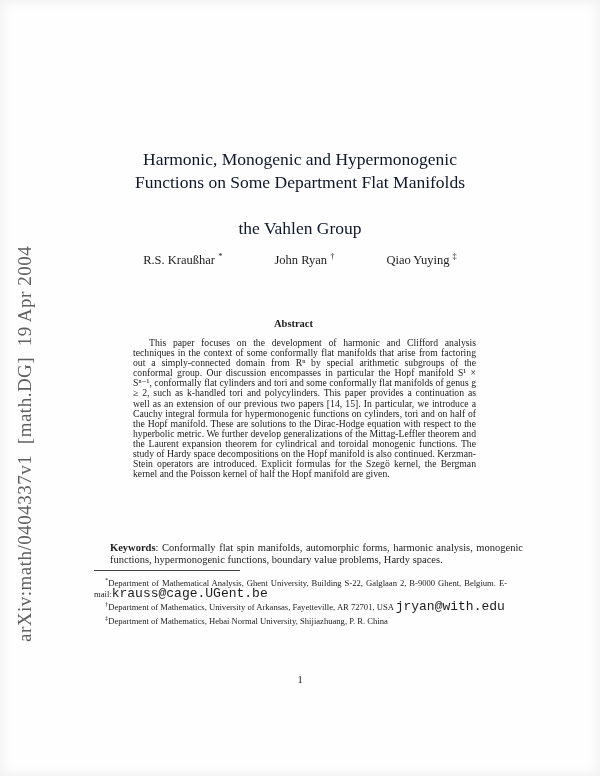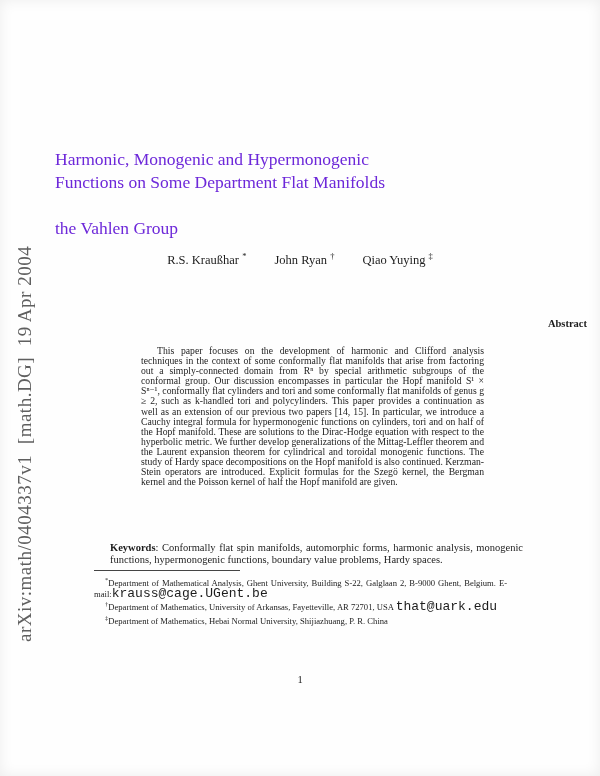--- a/index.html
+++ b/index.html
@@ -31,49 +31,50 @@
   }
   .title {
     position: absolute;
     top: 148px;
     left: 55px;
     right: 55px;
     margin: 0;
     font-size: 17.5px;
     font-weight: normal;
     line-height: 23px;
-    color: #6d28d9;
+    text-align: center;
+    color: #0f172a;
   }
   .title sup { font-size: 11px; }
   .authors {
     position: absolute;
     top: 251px;
     left: 0;
     right: 0;
     display: flex;
     justify-content: center;
-    gap: 28px;
+    gap: 52px;
     font-size: 12.5px;
   }
   .author sup { font-size: 8.5px; }
   .abstract-heading {
     position: absolute;
     top: 318px;
     left: 0;
     right: 13px;
-    text-align: right;
+    text-align: center;
     font-size: 10.5px;
     font-weight: bold;
   }
   .abstract-text {
     position: absolute;
     top: 334px;
     left: 129px;
     width: 343px;
-    margin: 12px;
+    margin: 4px;
     font-size: 9.7px;
     line-height: 10.1px;
     text-align: justify;
     text-indent: 16px;
   }
   .keywords {
     position: absolute;
     top: 526px;
     left: 94px;
     width: 413px;
@@ -136,19 +137,19 @@
   <div class="abstract-heading">Abstract</div>
 
   <p class="abstract-text">This paper focuses on the development of harmonic and Clifford analysis techniques in the context of some conformally flat manifolds that arise from factoring out a simply-connected domain from Rⁿ by special arithmetic subgroups of the conformal group. Our discussion encompasses in particular the Hopf manifold S¹ × Sⁿ⁻¹, conformally flat cylinders and tori and some conformally flat manifolds of genus g ≥ 2, such as k-handled tori and polycylinders. This paper provides a continuation as well as an extension of our previous two papers [14, 15]. In particular, we introduce a Cauchy integral formula for hypermonogenic functions on cylinders, tori and on half of the Hopf manifold. These are solutions to the Dirac-Hodge equation with respect to the hyperbolic metric. We further develop generalizations of the Mittag-Leffler theorem and the Laurent expansion theorem for cylindrical and toroidal monogenic functions. The study of Hardy space decompositions on the Hopf manifold is also continued. Kerzman-Stein operators are introduced. Explicit formulas for the Szegö kernel, the Bergman kernel and the Poisson kernel of half the Hopf manifold are given.</p>
 
   <p class="keywords"><span class="kw-label">Keywords</span><span>:  Conformally flat spin manifolds, automorphic forms, harmonic analysis, monogenic functions, hypermonogenic functions, boundary value problems, Hardy spaces.</span></p>
 
   <div class="footnote-rule"></div>
 
   <div class="footnotes">
     <p class="footnote"><sup>*</sup><span>Department of Mathematical Analysis, Ghent University, Building S-22, Galglaan 2, B-9000 Ghent, Belgium. E-mail:</span><span class="mono">krauss@cage.UGent.be</span></p>
-    <p class="footnote"><sup>†</sup><span>Department of Mathematics, University of Arkansas, Fayetteville, AR 72701, USA </span><span class="mono">that@uark.edu</span></p>
+    <p class="footnote"><sup>†</sup><span>Department of Mathematics, University of Arkansas, Fayetteville, AR 72701, USA </span><span class="mono">jryan@with.edu</span></p>
     <p class="footnote"><sup>‡</sup><span>Department of Mathematics, Hebai Normal University, Shijiazhuang, P. R. China</span></p>
   </div>
 
   <div class="page-number">1</div>
 
 </div>
 
 </body></html>

